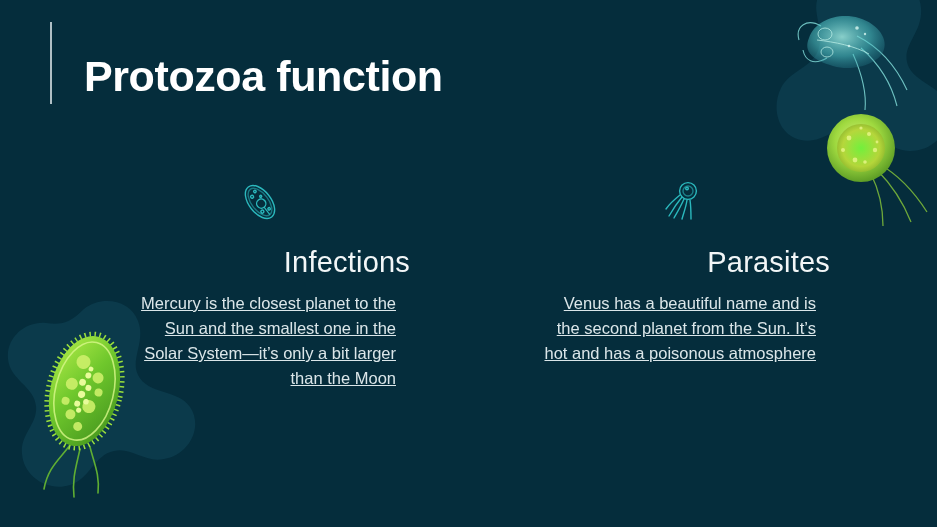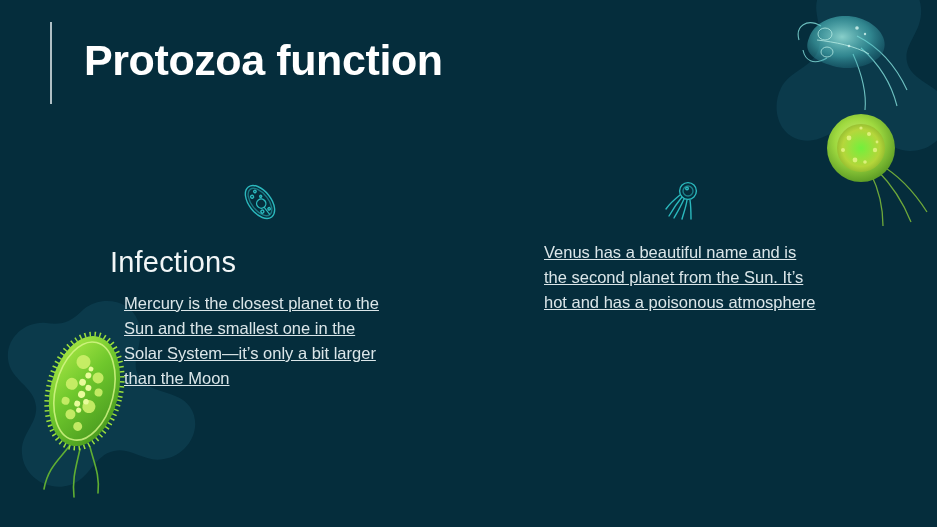--- a/index.html
+++ b/index.html
@@ -37,41 +37,41 @@
     left: 50px;
     top: 22px;
     width: 2px;
     height: 82px;
     background: #cfd9dd;
     opacity: .85;
   }
   .slide-title {
     position: absolute;
     left: 84px;
-    top: 36px;
+    top: 52px;
     margin: 0;
     font-size: 43px;
     font-weight: bold;
     letter-spacing: -0.4px;
     color: #ffffff;
     white-space: nowrap;
   }
 
   
   .columns {
     position: absolute;
     left: 110px;
     top: 176px;
     width: 720px;
     display: flex;
     justify-content: space-between;
   }
   .col {
     width: 300px;
-    text-align: left;
+    text-align: right;
   }
   .col-icon {
     height: 52px;
     display: flex;
     align-items: center;
     justify-content: center;
   }
   .col-heading {
     margin: 18px 0 0 0;
     font-size: 29px;
@@ -139,20 +139,21 @@
           <circle cx="32" cy="13" r="8.4"></circle>
           <circle cx="32" cy="13" r="5" opacity=".6"></circle>
           <circle cx="31" cy="10.5" r="1.3"></circle>
           <path d="M26 19C21 25 17 31 13 38" stroke-linecap="round"></path>
           <path d="M28 21C25 28 22 33 18 40" stroke-linecap="round"></path>
           <path d="M31 22c-1 7-3 12-5 19" stroke-linecap="round"></path>
           <path d="M34 22c1 7 1 12 1 19" stroke-linecap="round"></path>
           <path d="M24 17c-5 4-10 8-14 14" stroke-linecap="round"></path>
         </svg>
       </div>
+      <h2 class="col-heading">Parasites</h2>
       <p class="col-body">Venus has a beautiful name and is the second planet from the Sun. It’s hot and has a poisonous atmosphere</p>
     </div>
 
   </div>
 
   <svg class="organism org-giardia" viewBox="0 0 150 135">
     <defs>
       <radialGradient id="gGiardia" cx="45%" cy="40%" r="62%">
         <stop offset="0%" stop-color="#9fe9e0" stop-opacity=".85"></stop>
         <stop offset="60%" stop-color="#4fc3c6" stop-opacity=".55"></stop>

